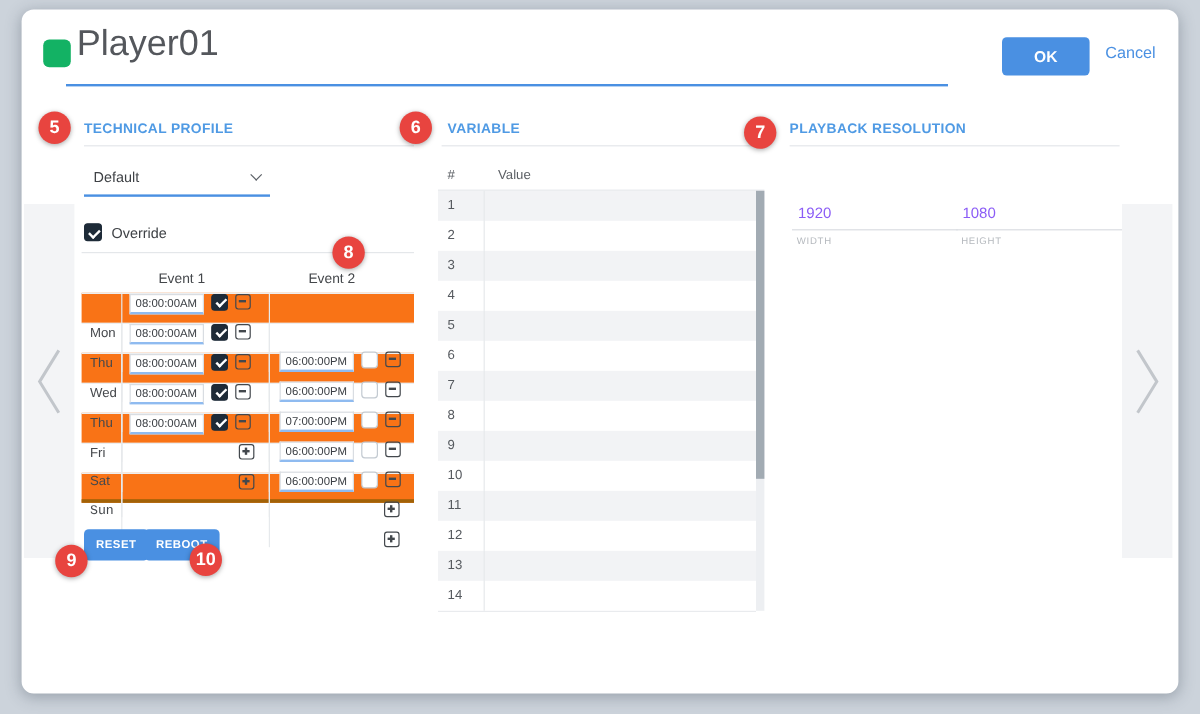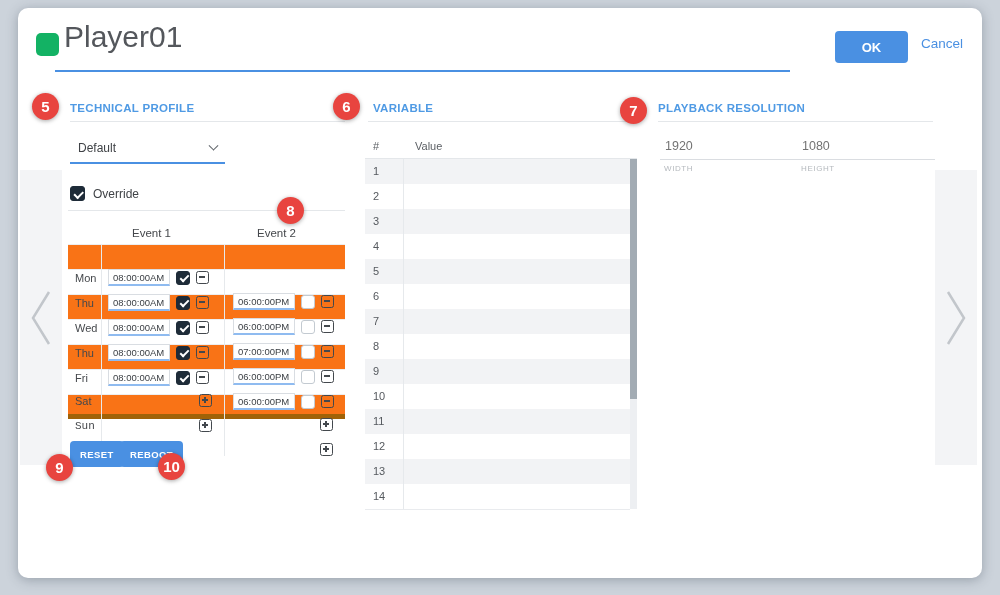--- a/index.html
+++ b/index.html
@@ -46,24 +46,24 @@
   .override-row { position:absolute; left:52px; top:178px; display:flex; align-items:center; gap:8px; }
   .cb { width:15px; height:15px; border:1px solid #c3cad1; border-radius:3px; background:#fff; position:relative; cursor:pointer; flex:none; }
   .cb.checked { background:#1e2b38; border-color:#1e2b38; }
   .cb.checked::after { content:""; position:absolute; left:3px; top:3.5px; width:7px; height:3.5px; border-left:2px solid #fff; border-bottom:2px solid #fff; transform:rotate(-45deg); }
   .override-label { font-size:12px; color:#3f4246; }
   .sched-top-divider { position:absolute; left:50px; top:202px; width:277px; height:1px; background:#e4e7ea; }
   .ev-head { position:absolute; top:219px; font-size:11.5px; color:#44474b;margin-left:24px; }
   .ev-head.e1 { left:90px; } .ev-head.e2 { left:215px; }
   .sched-table { position:absolute; left:50px; top:236px; width:277px; }
   .sched-row { display:grid; grid-template-columns:34px 123px 120px; height:25px; border-top:1px solid #eceef0; }
-  .sched-row:last-child { border-bottom:5px solid #a16207;font-family:Liberation Mono, monospace; }
+  .sched-row:last-child { border-bottom:3px solid #a16207;font-family:Liberation Mono, monospace; }
   .sched-row.alt { background:#f97316; }
   .day-cell { display:flex; align-items:center; padding-left:7px; font-size:11px; color:#45484c; border-right:1px solid #e6e9ec; }
-  .ev-cell { display:flex; align-items:center; gap:6px; }
+  .ev-cell { display:flex; align-items:flex-start; gap:6px; }
   .ev-cell.c1 { padding-left:6px; border-right:1px solid #e6e9ec; }
   .ev-cell.c2 { padding-left:8px;margin-top:48px; }
   .time-input {
     width:62px; height:17px; border:1px solid #d9dde2; border-bottom:2px solid #8fbbf0;
     font-size:9.5px; color:#3c4045; padding:0 4px; background:#fff; font-family:inherit; flex:none;
   }
   .cb.sm { width:14px; height:14px; }
   .cb.sm.checked::after { left:2.5px; top:3px; width:7px; height:3px; }
   .sqicon { width:13px; height:13px; border:1.4px solid #43484d; border-radius:2.5px; position:relative; background:transparent; cursor:pointer; flex:none; }
   .sqicon::before { content:""; position:absolute; left:2px; top:4.3px; width:6.2px; height:1.6px; background:#43484d; }
@@ -87,21 +87,21 @@
   .var-body { width:265px; border-bottom:1px solid #e9ebee; }
   .var-row { display:grid; grid-template-columns:38px 1fr; height:25px; }
   .var-row.alt { background:#f2f3f5; }
   .var-idx { padding-left:8px; font-size:11px; color:#55595e; line-height:25px; }
   .var-val { border-left:1px solid #e6e9ec; font-size:11px; color:#55595e; line-height:25px; padding-left:8px; }
   .var-scrollbar { position:absolute; left:265px; top:19px; width:7px; height:350px; background:#edeff2; }
   .var-scroll-thumb { position:absolute; left:0; top:0; width:7px; height:240px; background:#a2abb3; cursor:grab; }
   
   .pb-field { position:absolute; top:131px; width:138px; }
   .pb-field.w { left:642px; } .pb-field.h { left:779px; }
-  .pb-value { font-size:12.5px; color:#737373; padding-left:5px; }
+  .pb-value { font-size:12.5px; color:#8b5cf6; padding-left:5px;margin-top:32px; }
   .pb-underline { height:1px; background:#dadde1; margin-top:6px; }
   .pb-label { margin-top:4px; padding-left:4px; font-size:8px; color:#b5b9be; letter-spacing:.6px; }
   
   .badge {
     position:absolute; width:27px; height:27px; border-radius:50%;
     background:#e8443f; color:#fff; font-size:15px; font-weight:bold;
     display:flex; align-items:center; justify-content:center;
     box-shadow:0 1px 4px rgba(0,0,0,.35); z-index:5;
   }
   .badge.b5 { left:14px; top:85px; }

